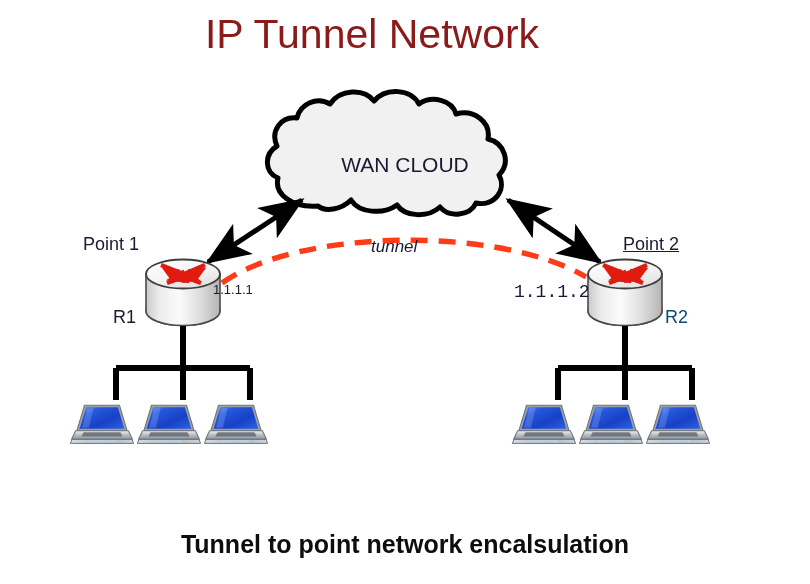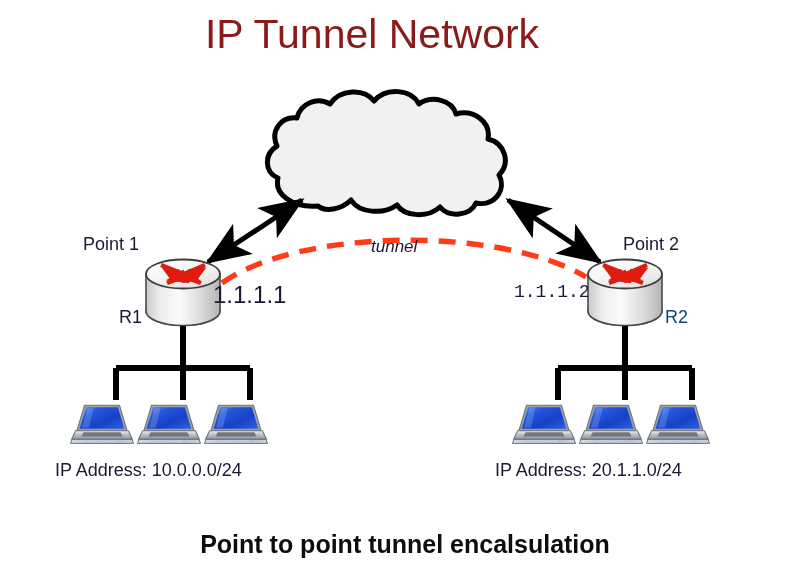--- a/index.html
+++ b/index.html
@@ -51,37 +51,38 @@
     left: 83px;
     top: 235px;
     font-size: 18px;
     color: #1a1a33;
   }
   #label-point-2 {
     left: 623px;
     top: 235px;
     font-size: 18px;
     color: #1a1a33;
+    text-decoration: underline;
   }
   #label-r1 {
-    left: 119px;
+    left: 113px;
     top: 308px;
     font-size: 18px;
     color: #1a1a33;
   }
   #label-r2 {
     left: 665px;
     top: 308px;
     font-size: 18px;
     color: #0c4a6e;
   }
   #label-ip-left {
     left: 213px;
     top: 283px;
-    font-size: 24px;
+    font-size: 13px;
     color: #1a1a33;
   }
   #label-ip-right {
     left: 514px;
     top: 283px;
     font-size: 18px;
     color: #1a1a33;
     font-family: Liberation Mono, monospace;
   }
   #label-tunnel {
@@ -243,28 +244,27 @@
     <g>
       <use href="#laptop-glyph" x="584" y="403"></use>
     </g>
     <g>
       <use href="#laptop-glyph" x="651" y="403"></use>
     </g>
   </svg>
 
   <div class="txt" id="page-title">IP Tunnel Network</div>
 
+  <div class="txt" id="cloud-label">WAN CLOUD</div>
 
   <div class="txt" id="label-tunnel">tunnel</div>
 
   <div class="txt" id="label-point-1">Point 1</div>
   <div class="txt" id="label-r1">R1</div>
   <div class="txt" id="label-ip-left">1.1.1.1</div>
-  <div class="txt" id="subnet-left">IP Address: 10.0.0.0/24</div>
 
   <div class="txt" id="label-point-2">Point 2</div>
   <div class="txt" id="label-r2">R2</div>
   <div class="txt" id="label-ip-right">1.1.1.2</div>
-  <div class="txt" id="subnet-right">IP Address: 20.1.1.0/24</div>
-
-  <div class="txt" id="caption">Point to point tunnel encalsulation</div>
+
+  <div class="txt" id="caption">Tunnel to point network encalsulation</div>
 
 </div>
 
 </body></html>

